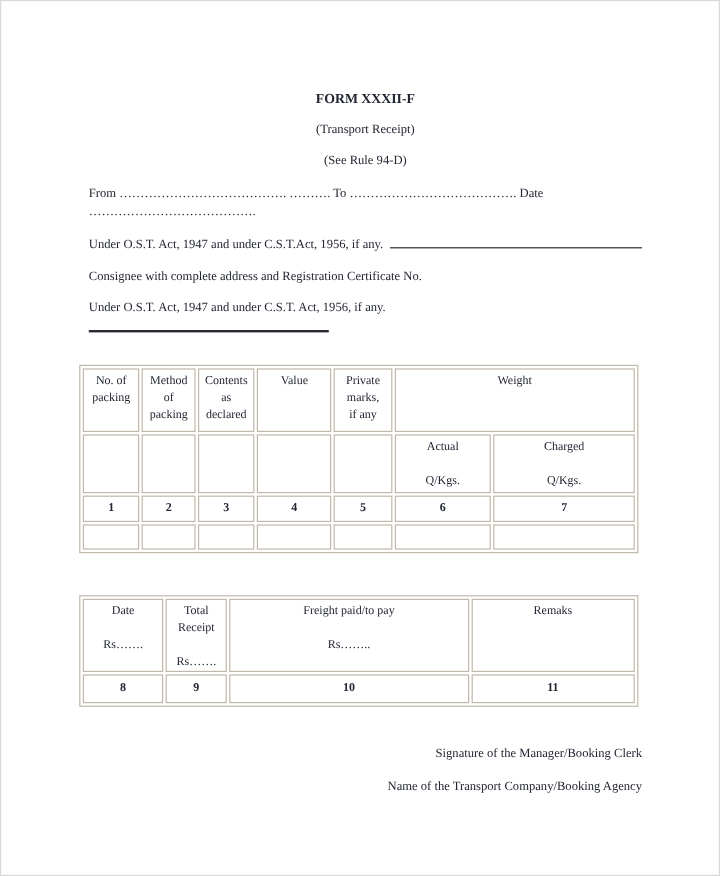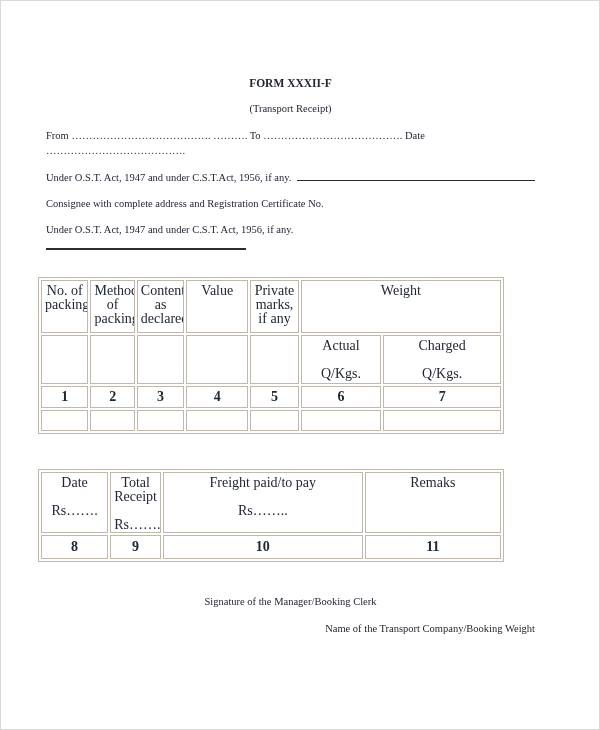--- a/index.html
+++ b/index.html
@@ -6,21 +6,21 @@
   .page {
     position: relative;
     box-sizing: border-box;
     width: 600px;
     height: 730px;
     background: #ffffff;
     border: 1px solid #d9d9d9;
     font-family: "Liberation Serif", "DejaVu Serif", serif;
     color: #232733;
     font-size: 10.5px;
-    padding: 75px 64px 0 45px;
+    padding: 75px 64px 0 73px;
     overflow: hidden;
   }
   .title {
     text-align: center;
     font-weight: bold;
     font-size: 11.5px;
     line-height: 14px;
     margin: 0;
   }
   .sub {
@@ -53,47 +53,48 @@
     background: #ffffff;
     margin-left: -8px;
   }
   table.t1 { width: 466px; margin-top: 27px; }
   table.t2 { width: 466px; margin-top: 35px; }
   .form-table td {
     border: 1px solid #c0b8aa;
     text-align: center;
     vertical-align: top;
     padding: 3px 3px 0 3px;
-    font-size: 14px;
+    font-size: 10px;
     line-height: 14px;
     white-space: pre-line;
     overflow: hidden;
   }
   .form-table td.num {
     font-weight: bold;
     vertical-align: middle;
     padding: 0 3px;
   }
   tr.r-head1 td { height: 48px; }
   tr.r-sub td   { height: 44px; }
   tr.r-num td   { height: 20px; }
   tr.r-empty td { height: 16px; }
   tr.r-head2 td { height: 52px; }
   tr.r-num2 td  { height: 22px; }
   .footer { margin-top: 33px; text-align: right; }
-  .footer .sig-line { line-height: 14px; margin: 0; text-align: center; }
+  .footer .sig-line { line-height: 14px; margin: 0; }
   .footer .name-line { line-height: 14px; margin: 13px 0 0 0; }
 </style>
 </head>
 <body>
 
 <div class="page">
 
   <div class="title">FORM XXXII-F</div>
   <div class="sub">(Transport Receipt)</div>
+  <div class="sub">(See Rule 94-D)</div>
 
   <div class="para first">
     <div>From …………………………………. ………. To …………………………………. Date</div>
     <div>………………………………….</div>
   </div>
 
 
   <div class="para fill-row">
     <span>Under O.S.T. Act, 1947 and under C.S.T.Act, 1956, if any.</span>
     <span class="fill-line"></span>
@@ -190,16 +191,16 @@
       <td class="num">8</td>
       <td class="num">9</td>
       <td class="num">10</td>
       <td class="num">11</td>
     </tr>
   </tbody>
     </table>
 
   <div class="footer">
     <p class="sig-line">Signature of the Manager/Booking Clerk</p>
-    <p class="name-line">Name of the Transport Company/Booking Weight</p>
+    <p class="name-line">Name of the Transport Company/Booking Agency</p>
   </div>
 
 </div>
 
 </body></html>

